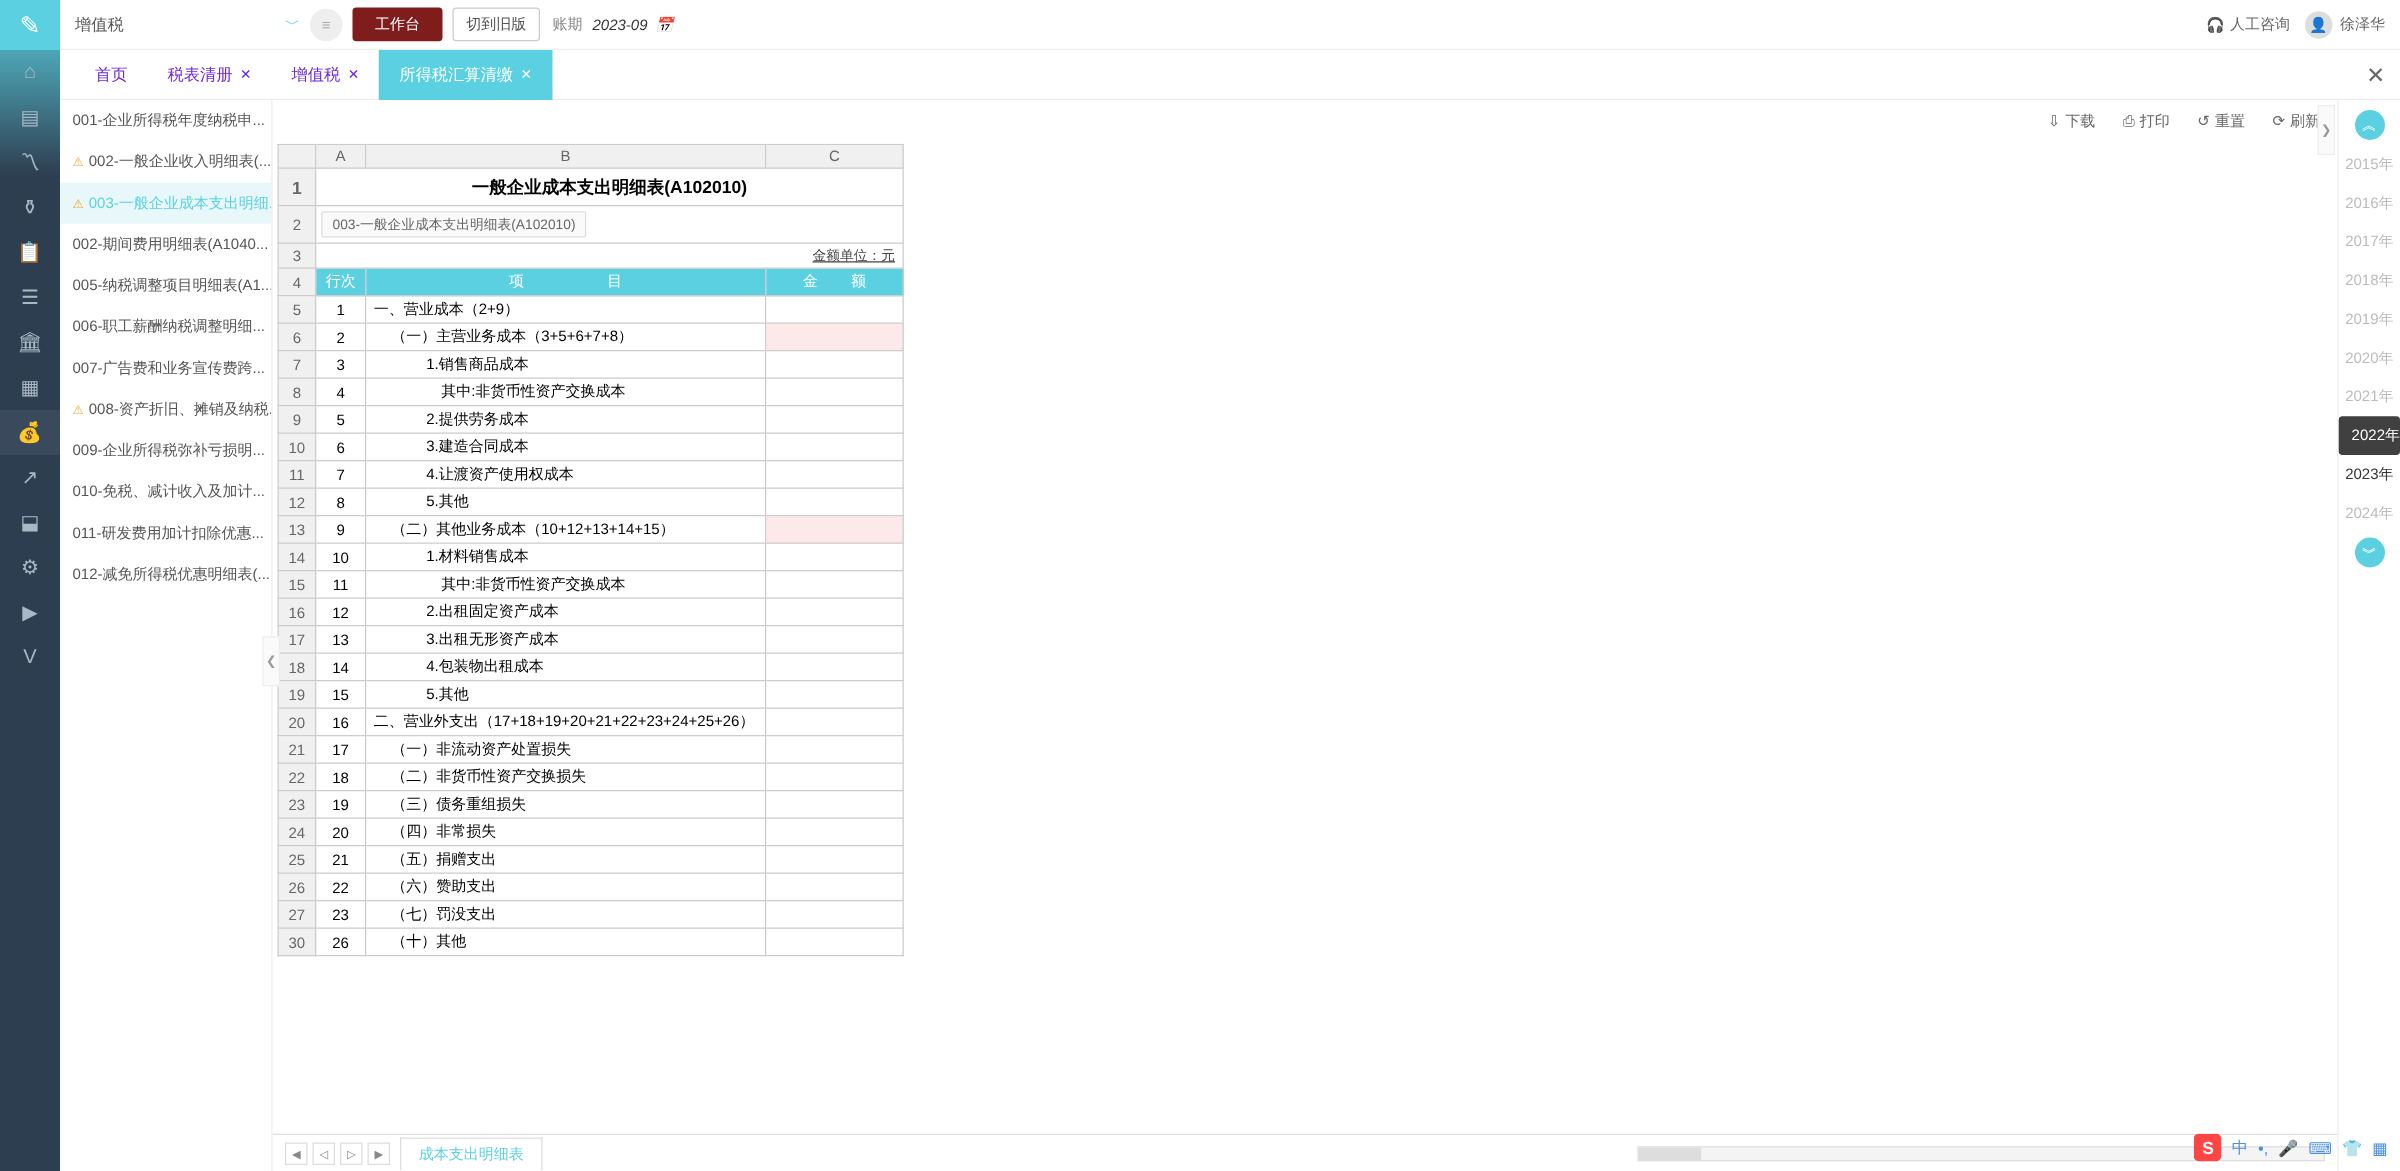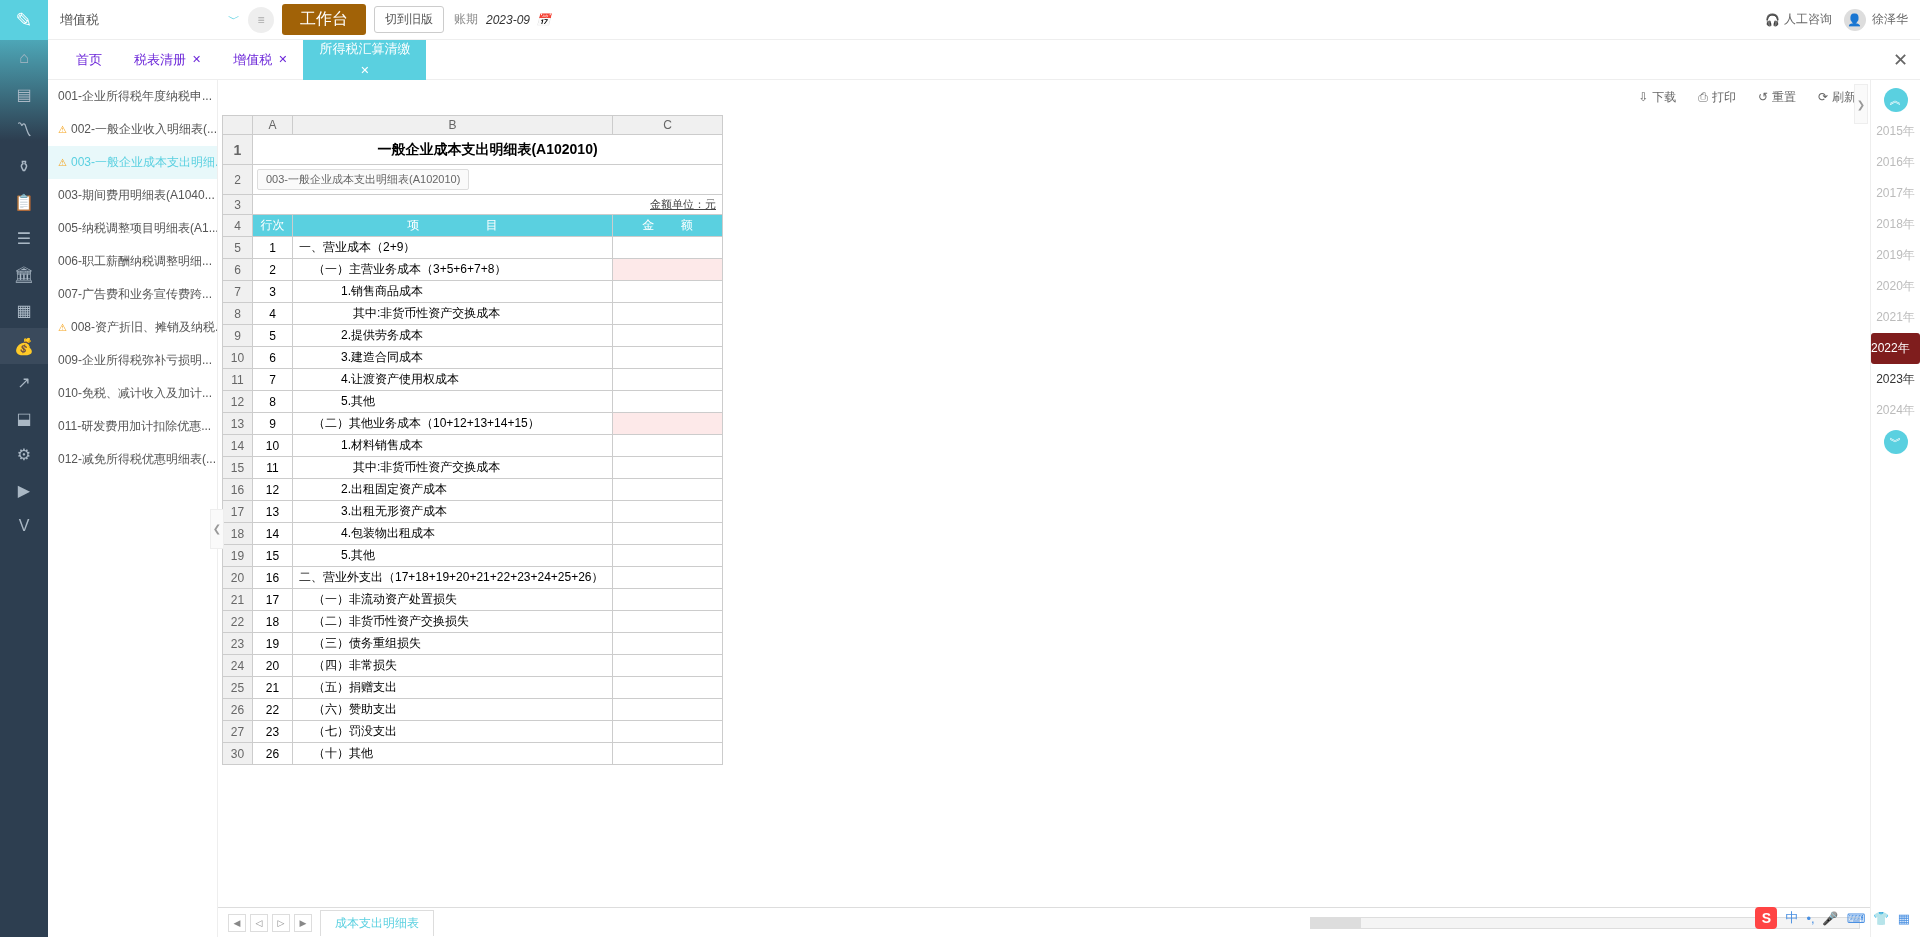--- a/index.html
+++ b/index.html
@@ -11,31 +11,31 @@
 .logo-box { width: 48px; height: 40px; background: #5ad0e0; display: flex; align-items: center; justify-content: center; color: #fff; font-size: 20px; }
 .nav-icon { width: 48px; height: 36px; display: flex; align-items: center; justify-content: center; color: #aab8c5; font-size: 16px; cursor: pointer; }
 .nav-icon.active { background: #3a4a5c; color: #fff; }
 
 
 .main { flex: 1; display: flex; flex-direction: column; background: #fff; }
 .header { height: 40px; display: flex; align-items: center; padding: 0 12px; border-bottom: 1px solid #eee; }
 .dropdown-sel { display: flex; align-items: center; color: #555; font-size: 13px; min-width: 180px; }
 .dropdown-sel .chev { color: #5ad0e0; margin-left: auto; font-size: 12px; }
 .circle-btn { width: 26px; height: 26px; border-radius: 50%; background: #eee; display:flex; align-items:center; justify-content:center; margin: 0 8px; color:#aaa; font-size:12px; }
-.btn-primary { background: #a16207; color: #fff; padding: 5px 18px; border-radius: 3px; font-size: 16px; border: none; cursor: pointer; margin-right: 8px; }
+.btn-primary { background: #7f1d1d; color: #fff; padding: 5px 18px; border-radius: 3px; font-size: 12px; border: none; cursor: pointer; margin-right: 8px; }
 .btn-outline { border: 1px solid #ccc; color: #555; background: #fff; padding: 4px 10px; border-radius: 3px; font-size: 12px; cursor: pointer; margin-right: 10px; }
 .period-label { font-size: 12px; color: #888; margin-right: 8px; }
 .period-val { font-size: 12px; color: #333; display:flex; align-items:center; gap:6px;font-style:italic; }
 .header-right { margin-left: auto; display: flex; align-items: center; gap: 12px; font-size: 12px; color: #666; }
 .avatar { width: 22px; height: 22px; border-radius: 50%; background: #ddd; display:flex; align-items:center; justify-content:center; color:#999; font-size:12px; }
 
 
 .tabs { height: 40px; display: flex; align-items: center; border-bottom: 1px solid #eee; padding: 0 12px; position: relative; }
 .tab { padding: 0 16px; height: 40px; display: flex; align-items: center; font-size: 13px; color: #6d28d9; cursor: pointer; gap: 6px; }
-.tab.active { background: #5ad0e0; color: #fff; flex-direction: column; }
+.tab.active { background: #5ad0e0; color: #fff; }
 .tab .close { font-size: 11px; cursor: pointer; }
 .tabs-close-all { position: absolute; right: 12px; font-size: 18px; color: #666; cursor: pointer; }
 
 
 .content { flex: 1; display: flex; overflow: hidden; position:relative; }
 .form-list { width: 170px; border-right: 1px solid #eee; overflow-y: auto; font-size: 12px; }
 .form-item { padding: 8px 10px; color: #555; cursor: pointer; white-space: nowrap; overflow: hidden; text-overflow: ellipsis; display:flex; align-items:center; gap:4px; }
 .form-item.selected { background: #e8f8fa; color: #5ad0e0; }
 .warn-dot { color: #f5a623; font-size: 10px; }
 .collapse-handle { position:absolute; left:162px; top:50%; width:14px; height:40px; background:#fafafa; border:1px solid #eee; display:flex; align-items:center; justify-content:center; font-size:10px; color:#999; cursor:pointer; z-index:5; }
@@ -69,21 +69,21 @@
 .sheet-tab { padding: 4px 14px; color: #5ad0e0; border-top: 2px solid transparent; cursor:pointer; }
 .sheet-tab.active { background: #fff; border: 1px solid #ddd; border-bottom: none; }
 .sheet-scrollbar { margin-left:auto; width:550px; height:12px; background:#f4f4f4; border:1px solid #ddd; position:relative; }
 .sheet-scrollbar .thumb { position:absolute; left:0; width:50px; height:100%; background:#ddd; }
 
 
 .year-panel { width: 50px; background: #fff; border-left: 1px solid #eee; display: flex; flex-direction: column; align-items: center; padding-top: 4px; font-size: 12px; }
 .year-btn { width: 24px; height: 24px; border-radius: 50%; background: #5ad0e0; color: #fff; display: flex; align-items: center; justify-content: center; font-size: 12px; margin: 4px 0; cursor: pointer; }
 .year-item { padding: 7px 0; color: #bbb; cursor: pointer; }
 .year-item.black { color: #333; }
-.year-item.active { background: #7f1d1d; color: #fff; width: 100%; text-align: left; border-radius: 3px; }
+.year-item.active { background: #404040; color: #fff; width: 100%; text-align: right; border-radius: 3px; }
 
 
 .ime-bar { position: fixed; bottom: 8px; right: 10px; display: flex; align-items: center; gap: 8px; font-size: 13px; }
 .ime-icon { width: 22px; height: 22px; background: #f44; color:#fff; border-radius:4px; display:flex; align-items:center; justify-content:center; font-weight:bold; font-size:14px; }
 .ime-item { color: #4a90e2; cursor:pointer; }
 
 .expand-handle { position:absolute; right:52px; top:4px; width:14px; height:40px; background:#fafafa; border:1px solid #eee; display:flex; align-items:center; justify-content:center; font-size:10px; color:#999; cursor:pointer; }
 </style>
 </head>
 <body>
@@ -165,21 +165,21 @@
             </div>
             <div class="form-item">
               <span class="warn-dot">⚠</span>
               <span>002-一般企业收入明细表(...</span>
             </div>
             <div class="form-item selected">
               <span class="warn-dot">⚠</span>
               <span>003-一般企业成本支出明细...</span>
             </div>
             <div class="form-item">
-              <span>003-期间费用明细表(A1040...</span>
+              <span>002-期间费用明细表(A1040...</span>
             </div>
             <div class="form-item">
               <span>005-纳税调整项目明细表(A1...</span>
             </div>
             <div class="form-item">
               <span>006-职工薪酬纳税调整明细...</span>
             </div>
             <div class="form-item">
               <span>007-广告费和业务宣传费跨...</span>
             </div>

